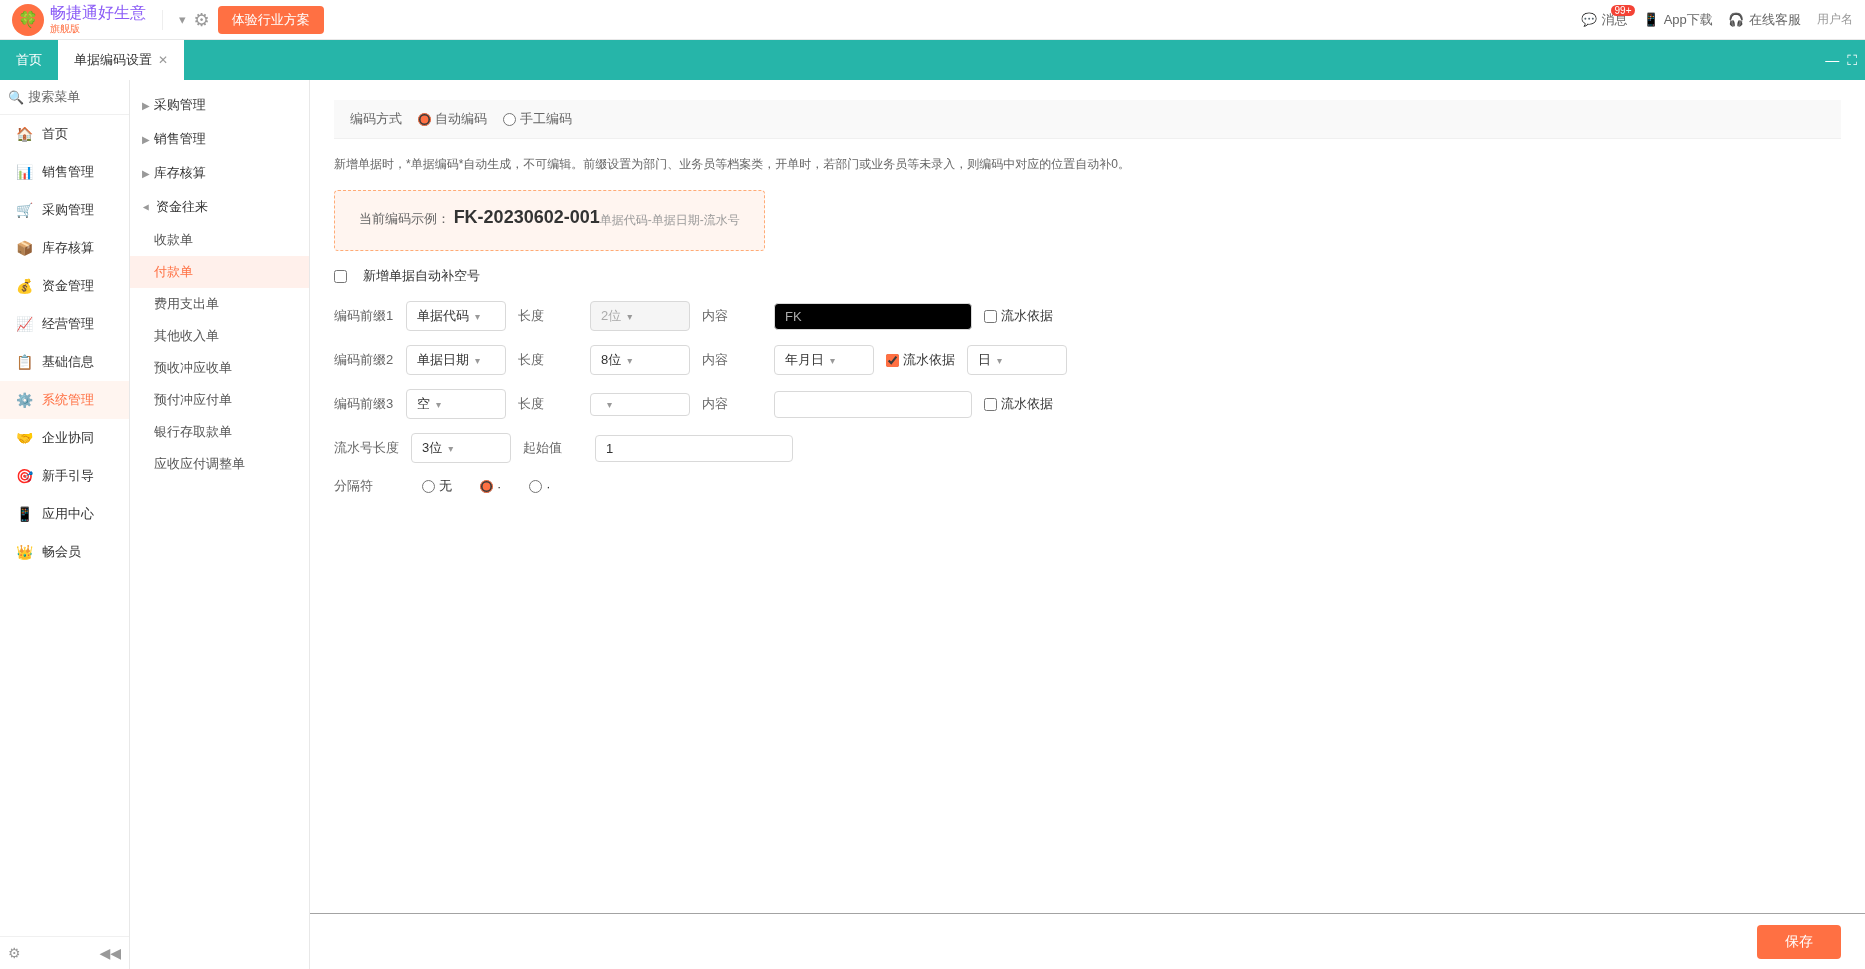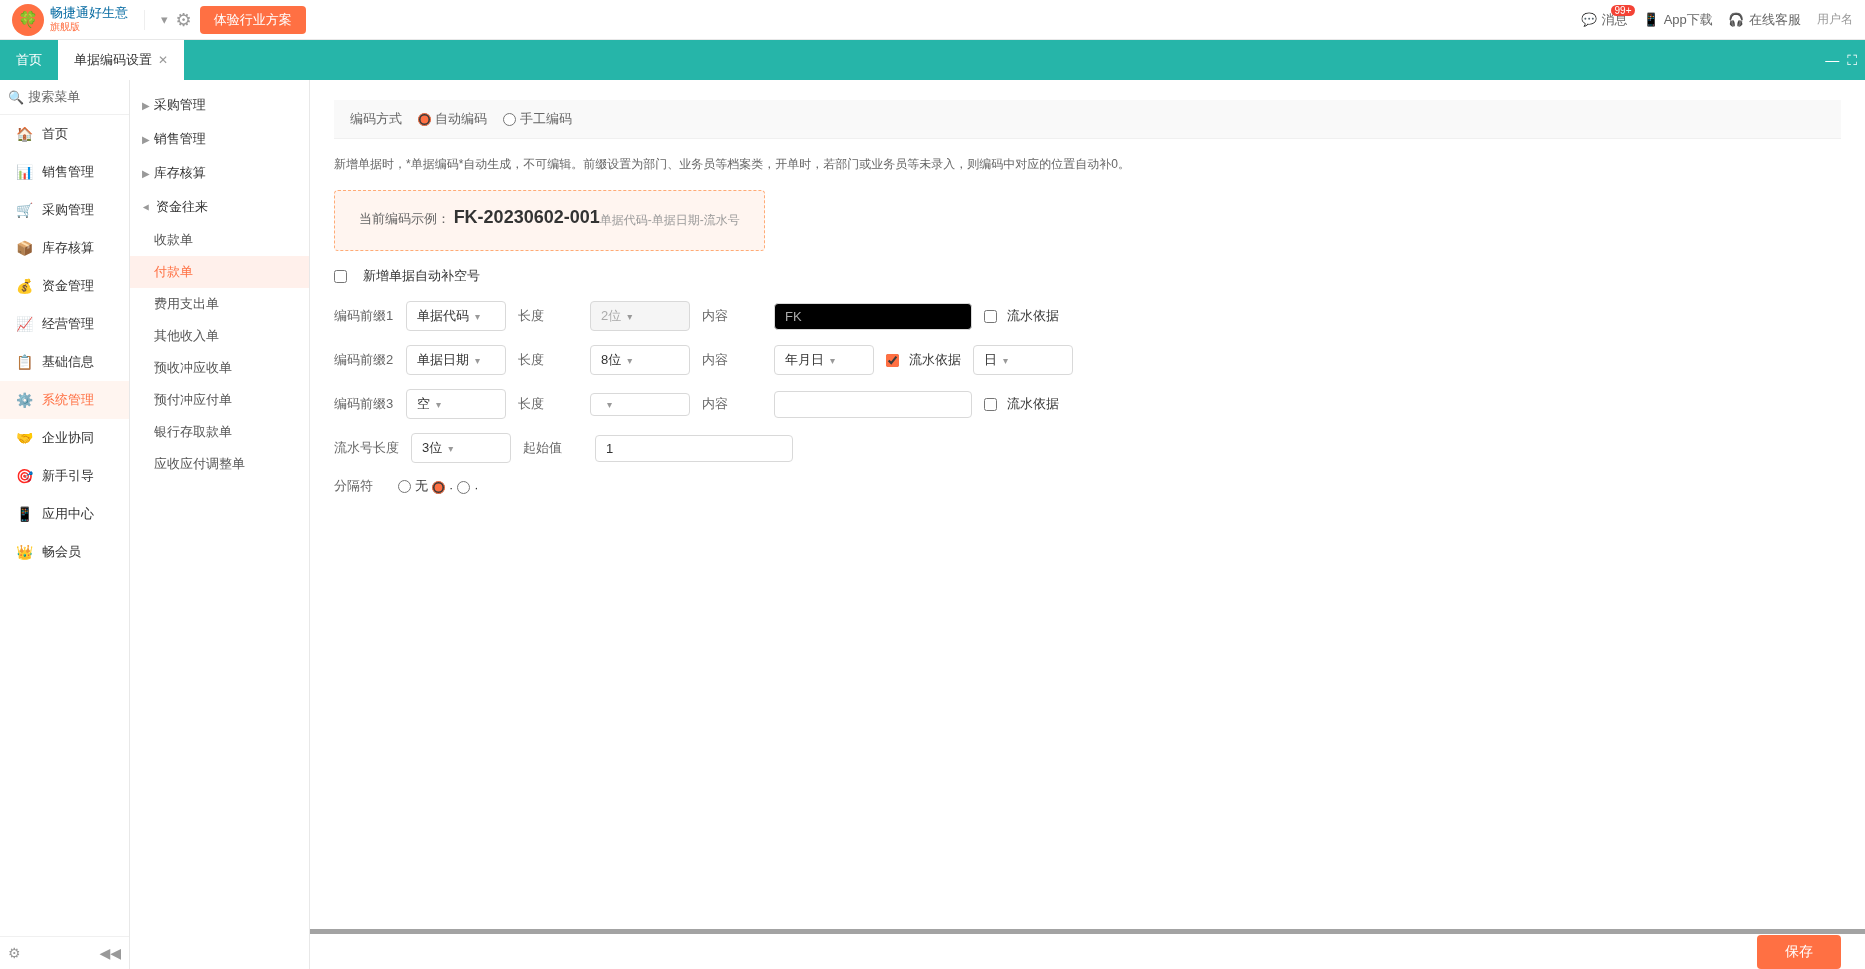--- a/index.html
+++ b/index.html
@@ -3,21 +3,21 @@
   <meta charset="utf-8">
   <style>
     * { box-sizing: border-box; margin: 0; padding: 0; }
     body { font-family: 'Microsoft YaHei', Arial, sans-serif; font-size: 13px; color: #333; background: #f5f5f5; display: flex; flex-direction: column; height: 969px; overflow: hidden; }
 
     
     .topbar { height: 40px; background: #fff; border-bottom: 1px solid #e8e8e8; display: flex; align-items: center; padding: 0 12px; justify-content: space-between; flex-shrink: 0; }
     .topbar-left { display: flex; align-items: center; gap: 8px; }
     .topbar-logo { display: flex; align-items: center; gap: 6px; }
     .topbar-logo-icon { width: 32px; height: 32px; background: #ff7043; border-radius: 50%; display: flex; align-items: center; justify-content: center; color: white; font-size: 16px; }
-    .topbar-logo-text { font-size: 13px; color: #0369a1; line-height: 1.2; }
+    .topbar-logo-text { font-size: 16px; color: #8b5cf6; line-height: 1.2; }
     .topbar-logo-sub { font-size: 10px; color: #ff7043; }
     .topbar-btn-primary { background: #ff7043; color: white; border: none; padding: 5px 14px; border-radius: 4px; cursor: pointer; font-size: 13px; }
     .topbar-right { display: flex; align-items: center; gap: 16px; color: #666; font-size: 13px; }
     .topbar-right-item { display: flex; align-items: center; gap: 4px; cursor: pointer; position: relative; }
     .badge { background: #f44336; color: white; border-radius: 10px; font-size: 10px; padding: 0 4px; position: absolute; top: -6px; right: -8px; min-width: 18px; text-align: center; }
 
     
     .main-wrapper { display: flex; flex: 1; overflow: hidden; }
 
     
@@ -66,30 +66,30 @@
     
     .checkbox-row { display: flex; align-items: center; gap: 16px; margin-bottom: 16px; font-size: 13px; color: #333; }
 
     
     .form-row { display: flex; align-items: center; gap: 12px; margin-bottom: 14px; flex-wrap: wrap; }
     .form-label { color: #666; font-size: 13px; min-width: 60px; }
     .form-select { border: 1px solid #d9d9d9; border-radius: 4px; padding: 5px 10px; font-size: 13px; background: white; cursor: pointer; display: flex; align-items: center; gap: 6px; min-width: 100px; }
     .form-select .arrow { color: #999; font-size: 10px; }
     .form-input { border: 1px solid #d9d9d9; border-radius: 4px; padding: 5px 10px; font-size: 13px; color: #333; min-width: 80px; background: white; }
     .form-input.disabled { background: #f5f5f5; color: #aaa; }
-    .form-check { display: flex; align-items: center; gap: 10px; font-size: 13px; color: #333; cursor: pointer; }
+    .form-check { display: flex; align-items: center; gap: 4px; font-size: 13px; color: #333; cursor: pointer; }
     .form-check input[type=checkbox] { accent-color: #ff7043; }
 
     
-    .separator-row { display: flex; align-items: flex-end; gap: 4px; margin-bottom: 14px; }
+    .separator-row { display: flex; align-items: center; gap: 28px; margin-bottom: 14px; }
     .radio-option { display: flex; align-items: center; gap: 4px; font-size: 13px; cursor: pointer; }
     .radio-option input[type=radio] { accent-color: #ff7043; }
 
     
-    .bottom-bar { height: 40px; background: white; border-top: 5px solid #a3a3a3; display: flex; align-items: center; justify-content: flex-end; padding: 0 24px; flex-shrink: 0; }
+    .bottom-bar { height: 56px; background: white; border-top: 1px solid #a3a3a3; display: flex; align-items: center; justify-content: flex-end; padding: 0 24px; flex-shrink: 0; }
     .save-btn { background: #ff7043; color: white; border: none; padding: 8px 28px; border-radius: 4px; cursor: pointer; font-size: 14px; }
 
     
     input[type=radio] { accent-color: #ff7043; }
     input[type=checkbox] { accent-color: #ff7043; }
   </style>
 </head>
 <body>
 
 <div class="topbar">

